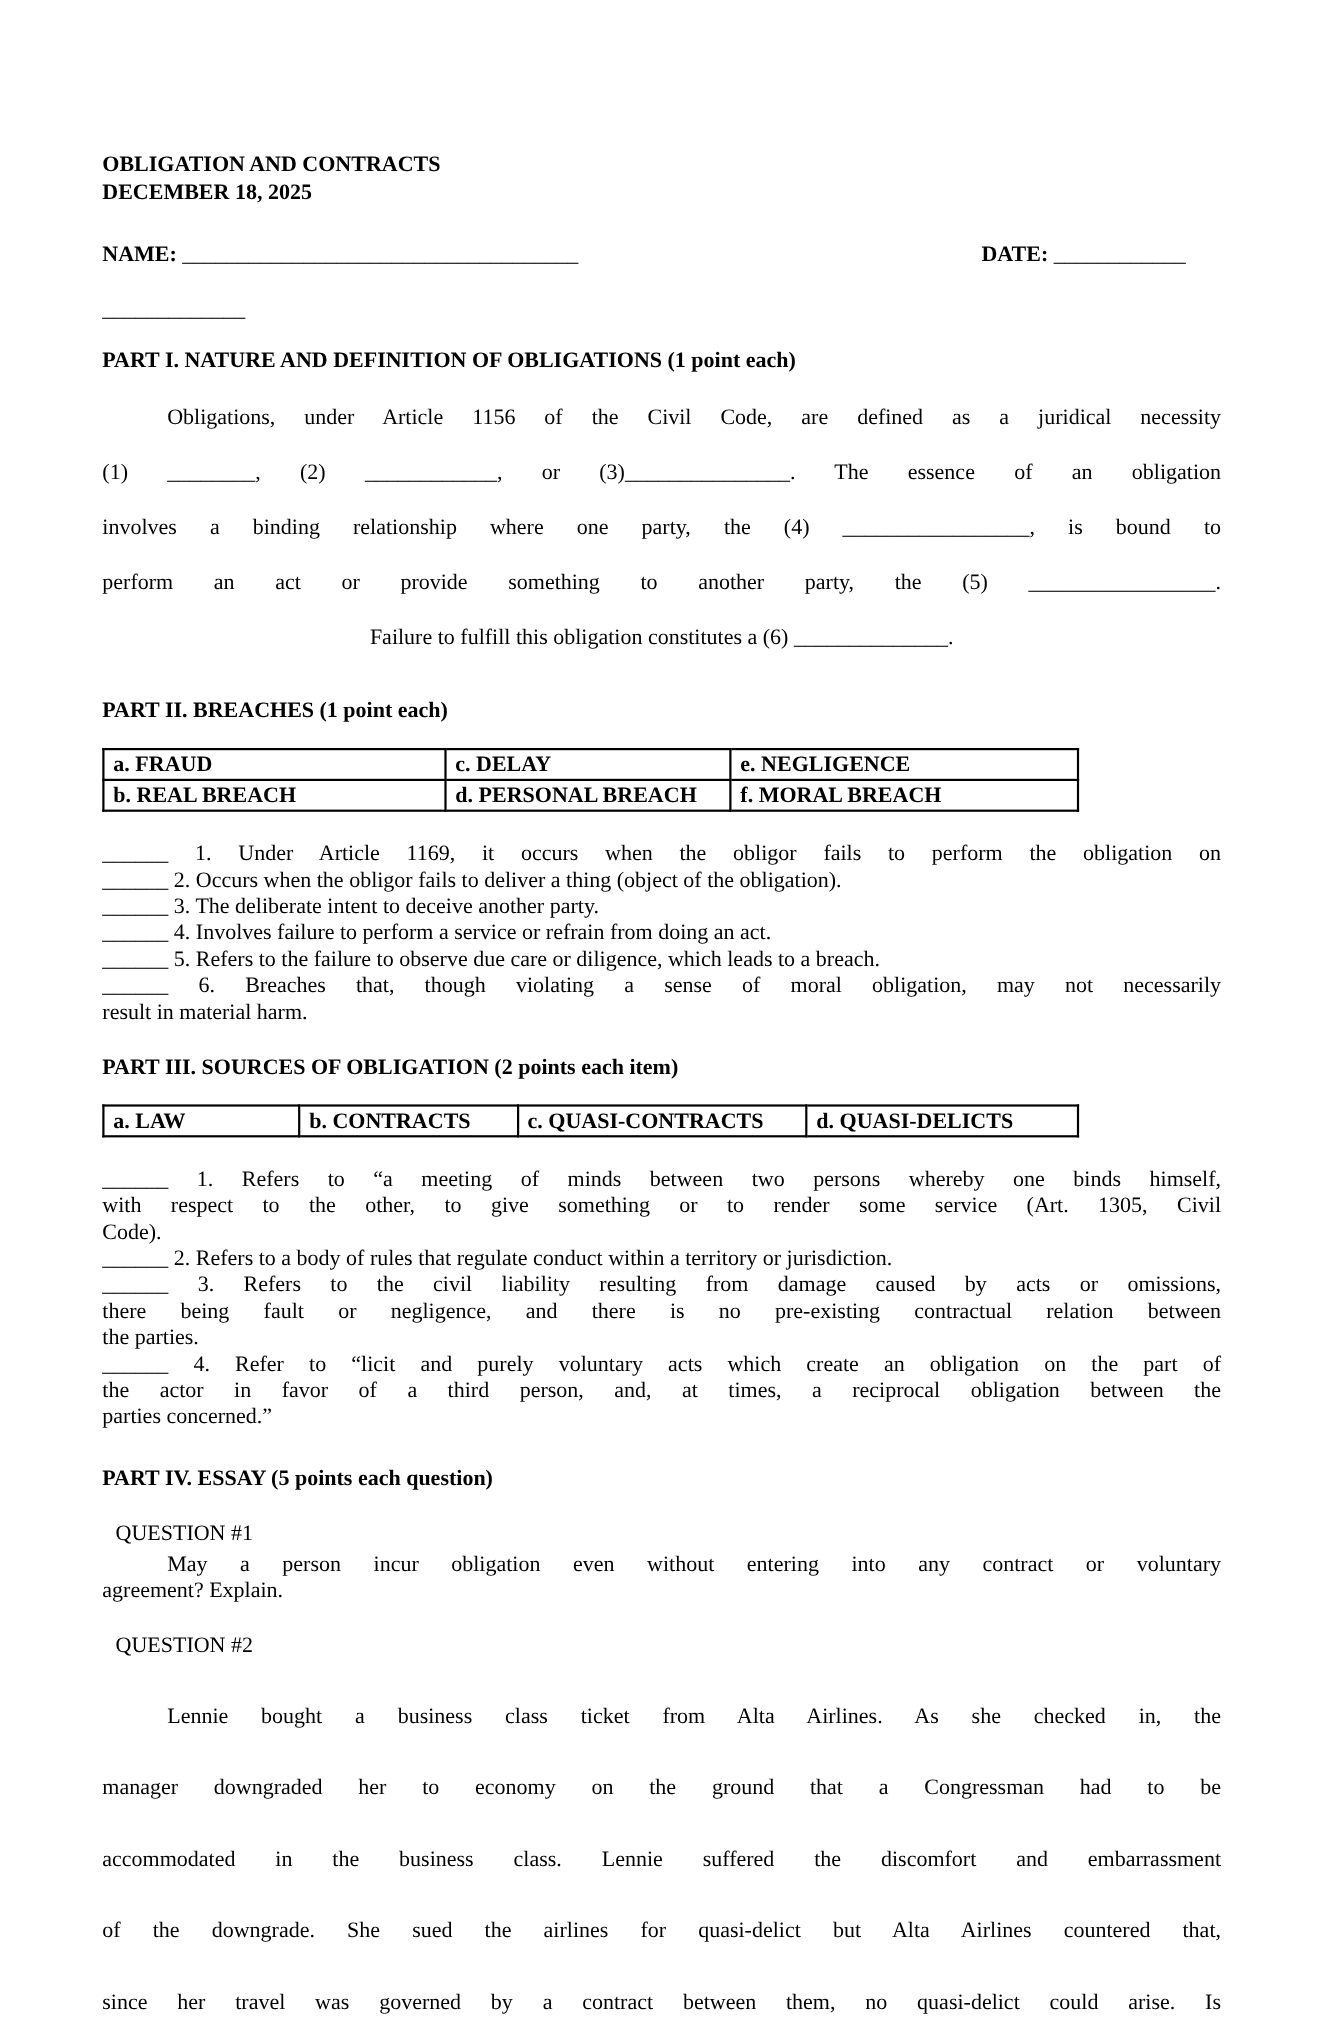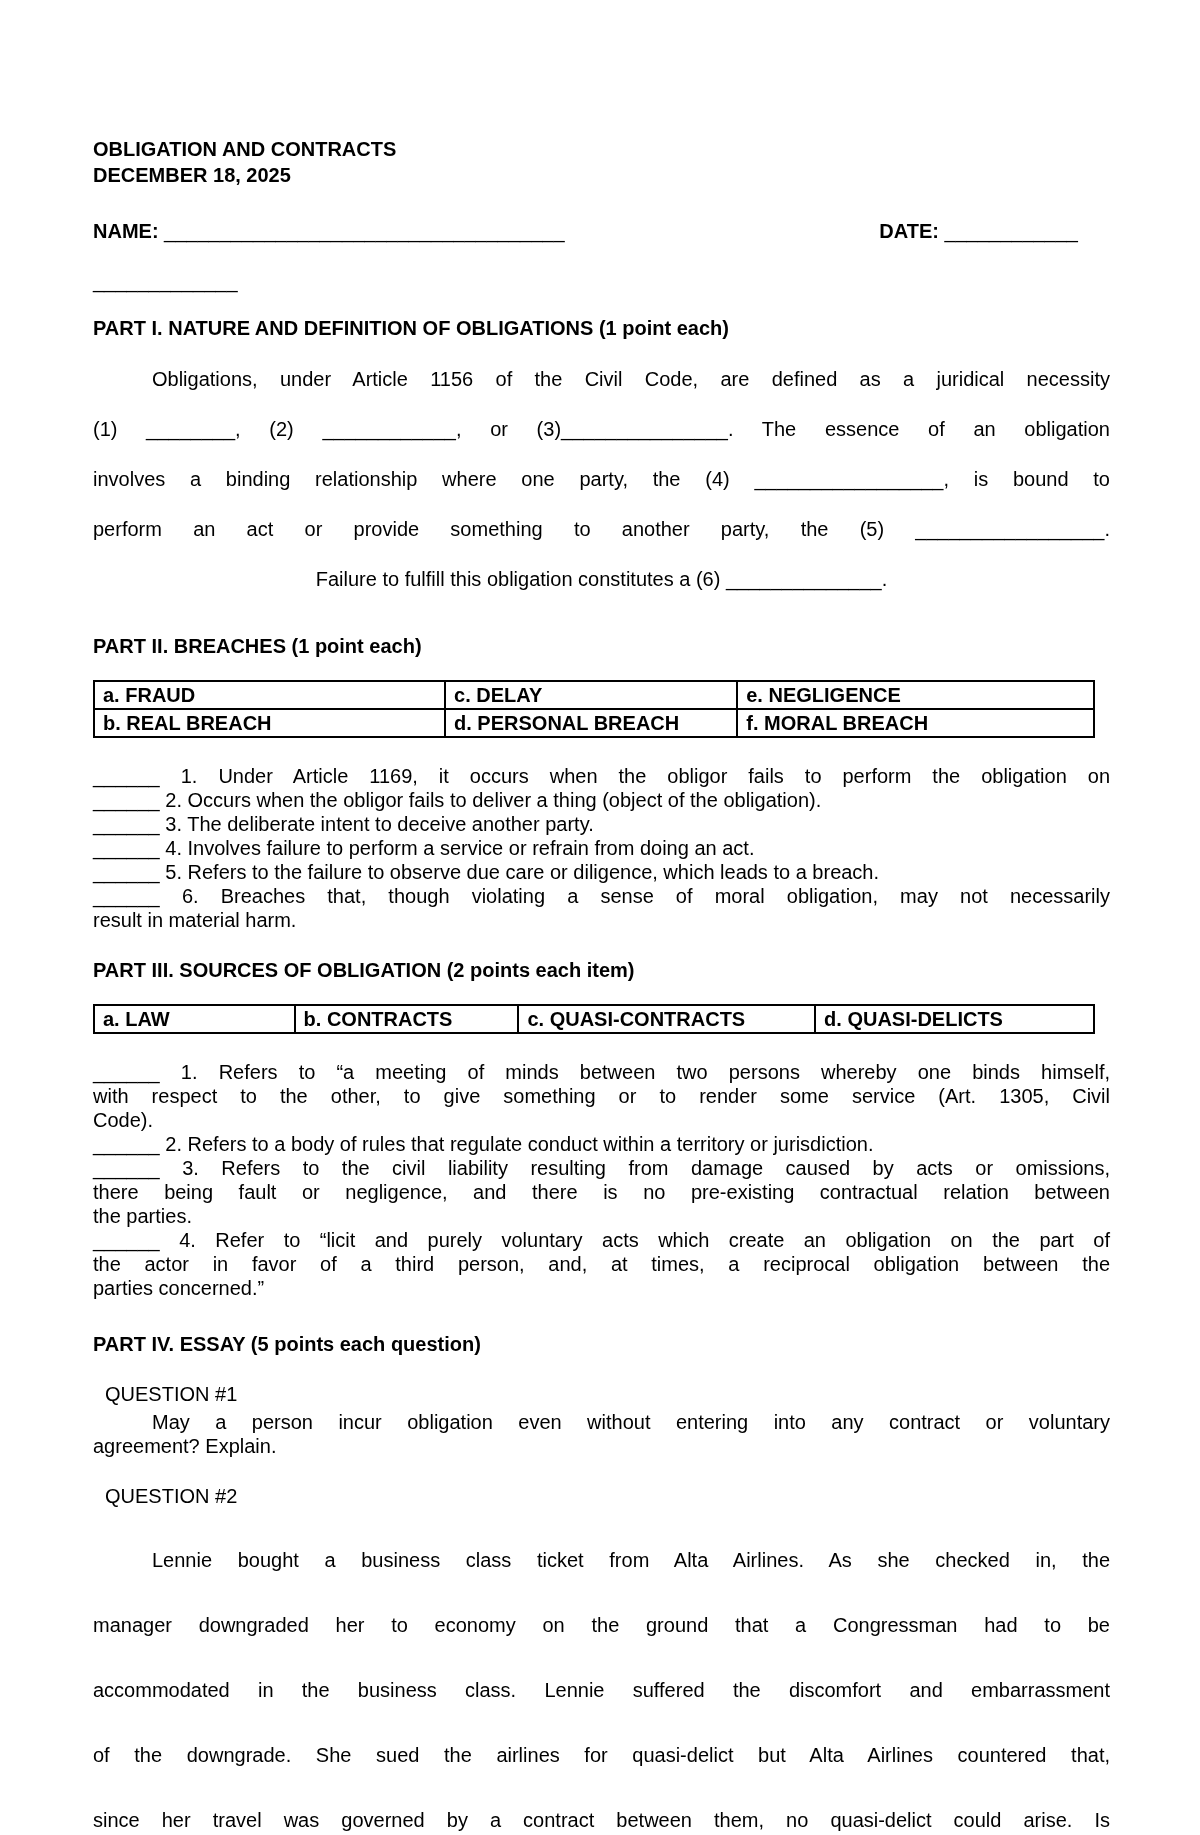--- a/index.html
+++ b/index.html
@@ -2,21 +2,21 @@
 <html><head>
 <meta charset="utf-8">
 <style>
   html,body{margin:0;padding:0;background:#ffffff;}
   .page{
     position:relative;
     width:1200px;height:1835px;
     background:#ffffff;
     box-sizing:border-box;
     padding:136px 90px 0 93px;
-    font-family:Liberation Sans, sans-serif;
+    font-family:Liberation Serif, serif;
     font-size:20px;
     color:#000;
     overflow:hidden;
     border-radius:21px;
   }
   .b{font-weight:bold;}
   .title-line{font-weight:bold;line-height:26px;}
   .namedate{display:flex;justify-content:space-between;margin-top:30px;line-height:26px;}
   .date-group{margin-right:32px;white-space:nowrap;}
   .name-group{white-space:nowrap;}
@@ -26,21 +26,21 @@
   .para1 .ln{line-height:50px;text-align:center;}
   .jl{text-align:justify;text-align-last:justify;}
   .ind{text-indent:59px;}
   .para1{margin-top:14px;}
   .mtA{margin-top:22px;}  
   .mtB{margin-top:30px;}  
   .mtC{margin-top:26px;}  
   .mtD{margin-top:32px;}  
   .mtE{margin-top:26px;margin-left:12px;}  
   .mtF{margin-top:4px;}   
-  table{border-collapse:collapse;width:1002px;margin-top:22px;table-layout:fixed;}
+  table{border-collapse:collapse;width:888px;margin-top:22px;table-layout:fixed;}
   td{border:2px solid #000;font-weight:bold;padding:1px 8px;line-height:24px;overflow:hidden;white-space:nowrap;}
   .q2para .ln{line-height:25px;margin-top:40px;}
 </style>
 </head>
 <body>
 
 <div class="page">
 
   <div class="title-line">OBLIGATION AND CONTRACTS</div>
   <div class="title-line">DECEMBER 18, 2025</div>

